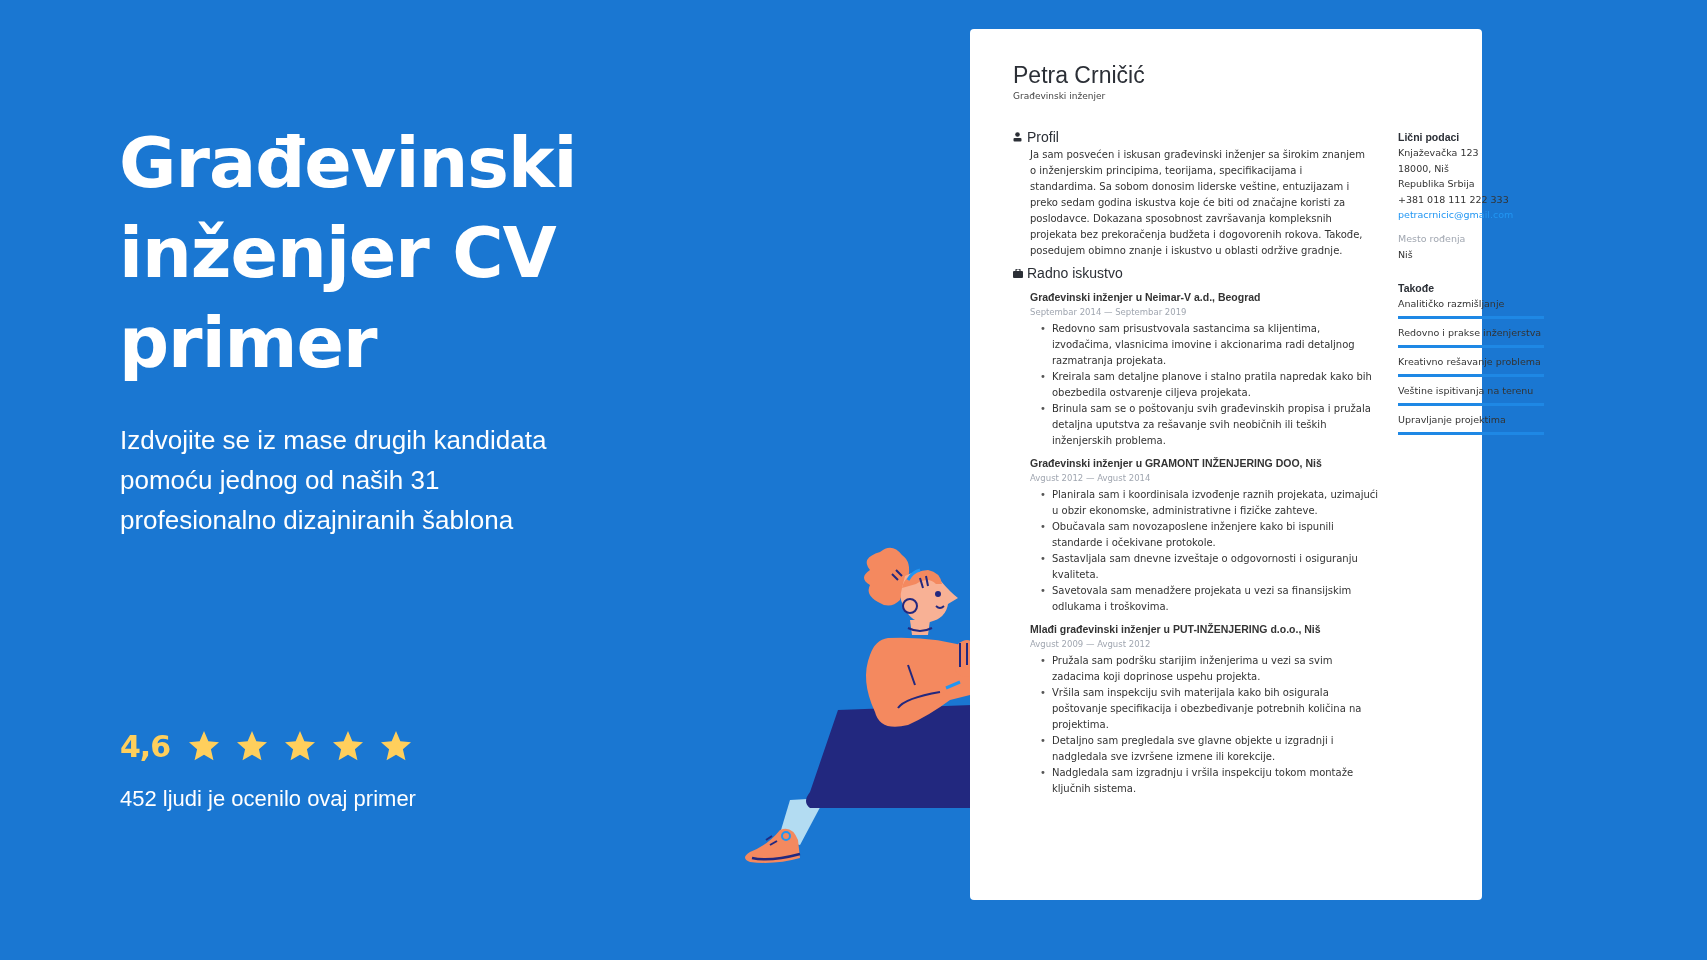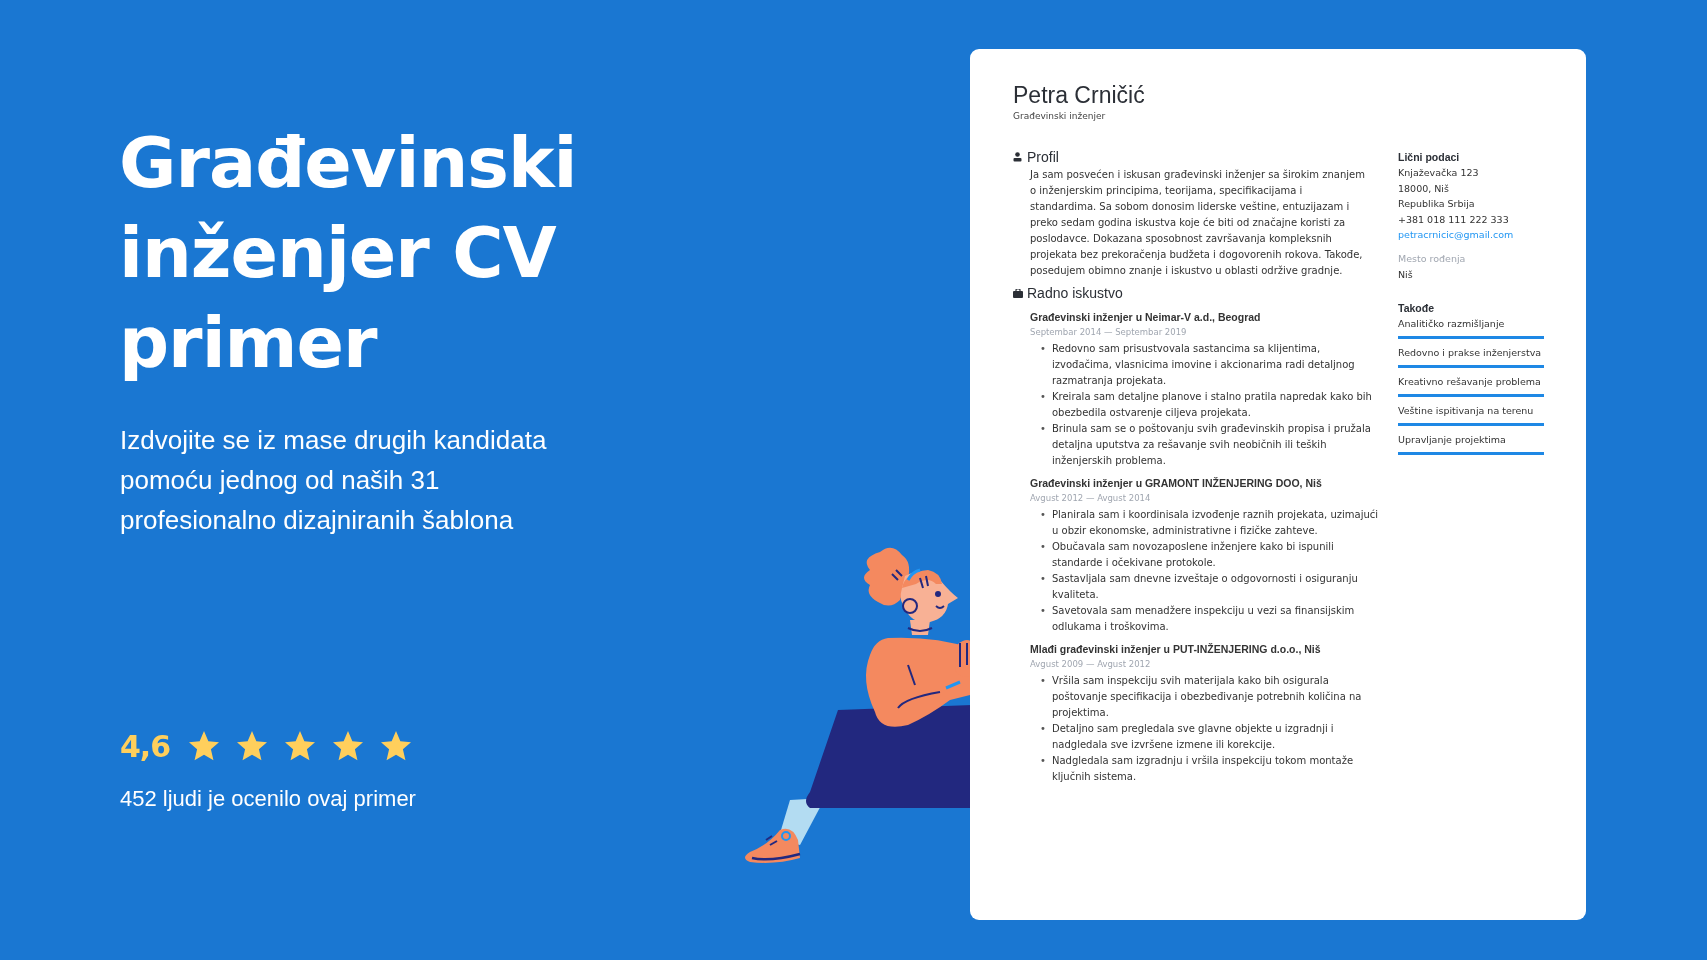--- a/index.html
+++ b/index.html
@@ -26,22 +26,22 @@
   .star { width: 36px; height: 36px; margin-right: 12px; display: inline-block; }
   .star svg { width: 36px; height: 36px; display: block; }
   .rating-count {
     position: absolute; left: 120px; top: 786px; color: #ffffff;
     font-size: 22px; font-family: "Liberation Sans", sans-serif;
   }
 
   .illustration { position: absolute; left: 730px; top: 540px; width: 245px; height: 340px; }
 
   .cv-card {
-    position: absolute; left: 970px; top: 49px; width: 616px; height: 871px;
-    background: #ffffff; border-radius: 9px; color: #2b2f36;
+    position: absolute; left: 970px; top: 29px; width: 512px; height: 871px;
+    background: #ffffff; border-radius: 4px; color: #2b2f36;
     font-family: "DejaVu Sans", sans-serif;
   }
   .cv-name { position: absolute; left: 43px; top: 33px; font-size: 23px; color: #2b2f36; font-family: "Liberation Sans", sans-serif; }
   .cv-role { position: absolute; left: 43px; top: 62px; font-size: 9px; color: #444; }
 
   .main-col { position: absolute; left: 43px; top: 98px; width: 350px; }
   .sec-head { display: flex; align-items: center; height: 20px; }
   .sec-icon { width: 14px; display: inline-flex; justify-content: flex-start; }
   .sec-title { font-size: 14px; color: #2b2f36; font-family: "Liberation Sans", sans-serif; }
   .sec-body { margin-left: 17px; }
@@ -171,27 +171,28 @@
           <li>Brinula sam se o poštovanju svih građevinskih propisa i pružala detaljna uputstva za rešavanje svih neobičnih ili teških inženjerskih problema.</li>
         </ul>
       </div>
       <div class="job">
         <div class="job-title">Građevinski inženjer u GRAMONT INŽENJERING DOO, Niš</div>
         <div class="job-date">Avgust 2012 — Avgust 2014</div>
         <ul class="bullets">
           <li>Planirala sam i koordinisala izvođenje raznih projekata, uzimajući u obzir ekonomske, administrativne i fizičke zahteve.</li>
           <li>Obučavala sam novozaposlene inženjere kako bi ispunili standarde i očekivane protokole.</li>
           <li>Sastavljala sam dnevne izveštaje o odgovornosti i osiguranju kvaliteta.</li>
-          <li>Savetovala sam menadžere inspekciju u vezi sa finansijskim odlukama i troškovima.</li>
+          <li>Savetovala sam menadžere projekata u vezi sa finansijskim odlukama i troškovima.</li>
         </ul>
       </div>
       <div class="job">
         <div class="job-title">Mlađi građevinski inženjer u  PUT-INŽENJERING d.o.o., Niš</div>
         <div class="job-date">Avgust 2009 — Avgust 2012</div>
         <ul class="bullets">
+          <li>Pružala sam podršku starijim inženjerima u vezi sa svim zadacima koji doprinose uspehu projekta.</li>
           <li>Vršila sam inspekciju svih materijala kako bih osigurala poštovanje specifikacija i obezbeđivanje potrebnih količina na projektima.</li>
           <li>Detaljno sam pregledala sve glavne objekte u izgradnji i nadgledala sve izvršene izmene ili korekcije.</li>
           <li>Nadgledala sam izgradnju i vršila inspekciju tokom montaže ključnih sistema.</li>
         </ul>
       </div>
     </div>
   </div>
 
   <div class="side-col">
     <div class="side-head">Lični podaci</div>

